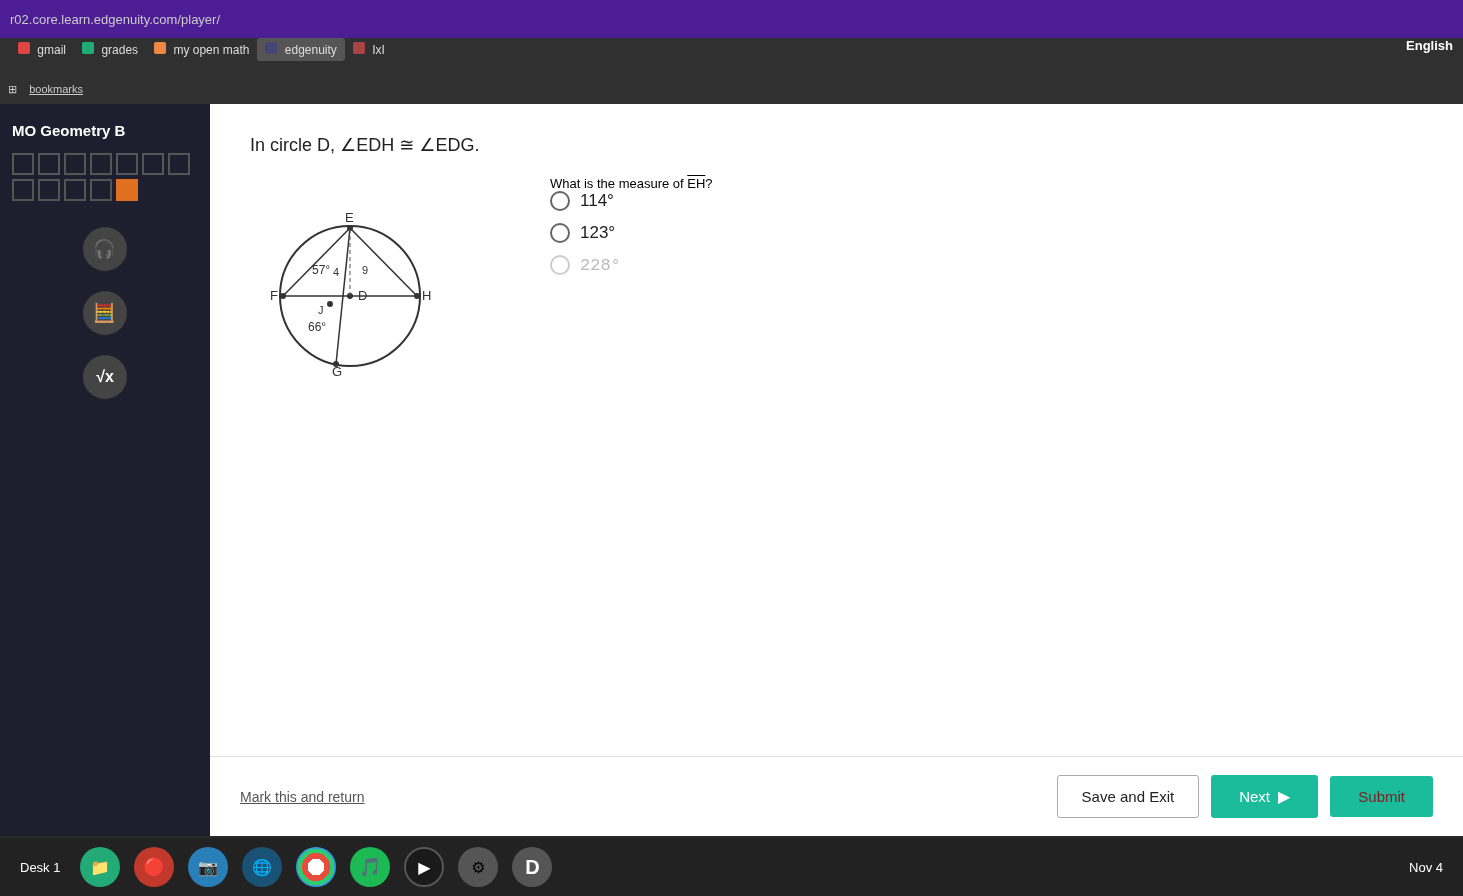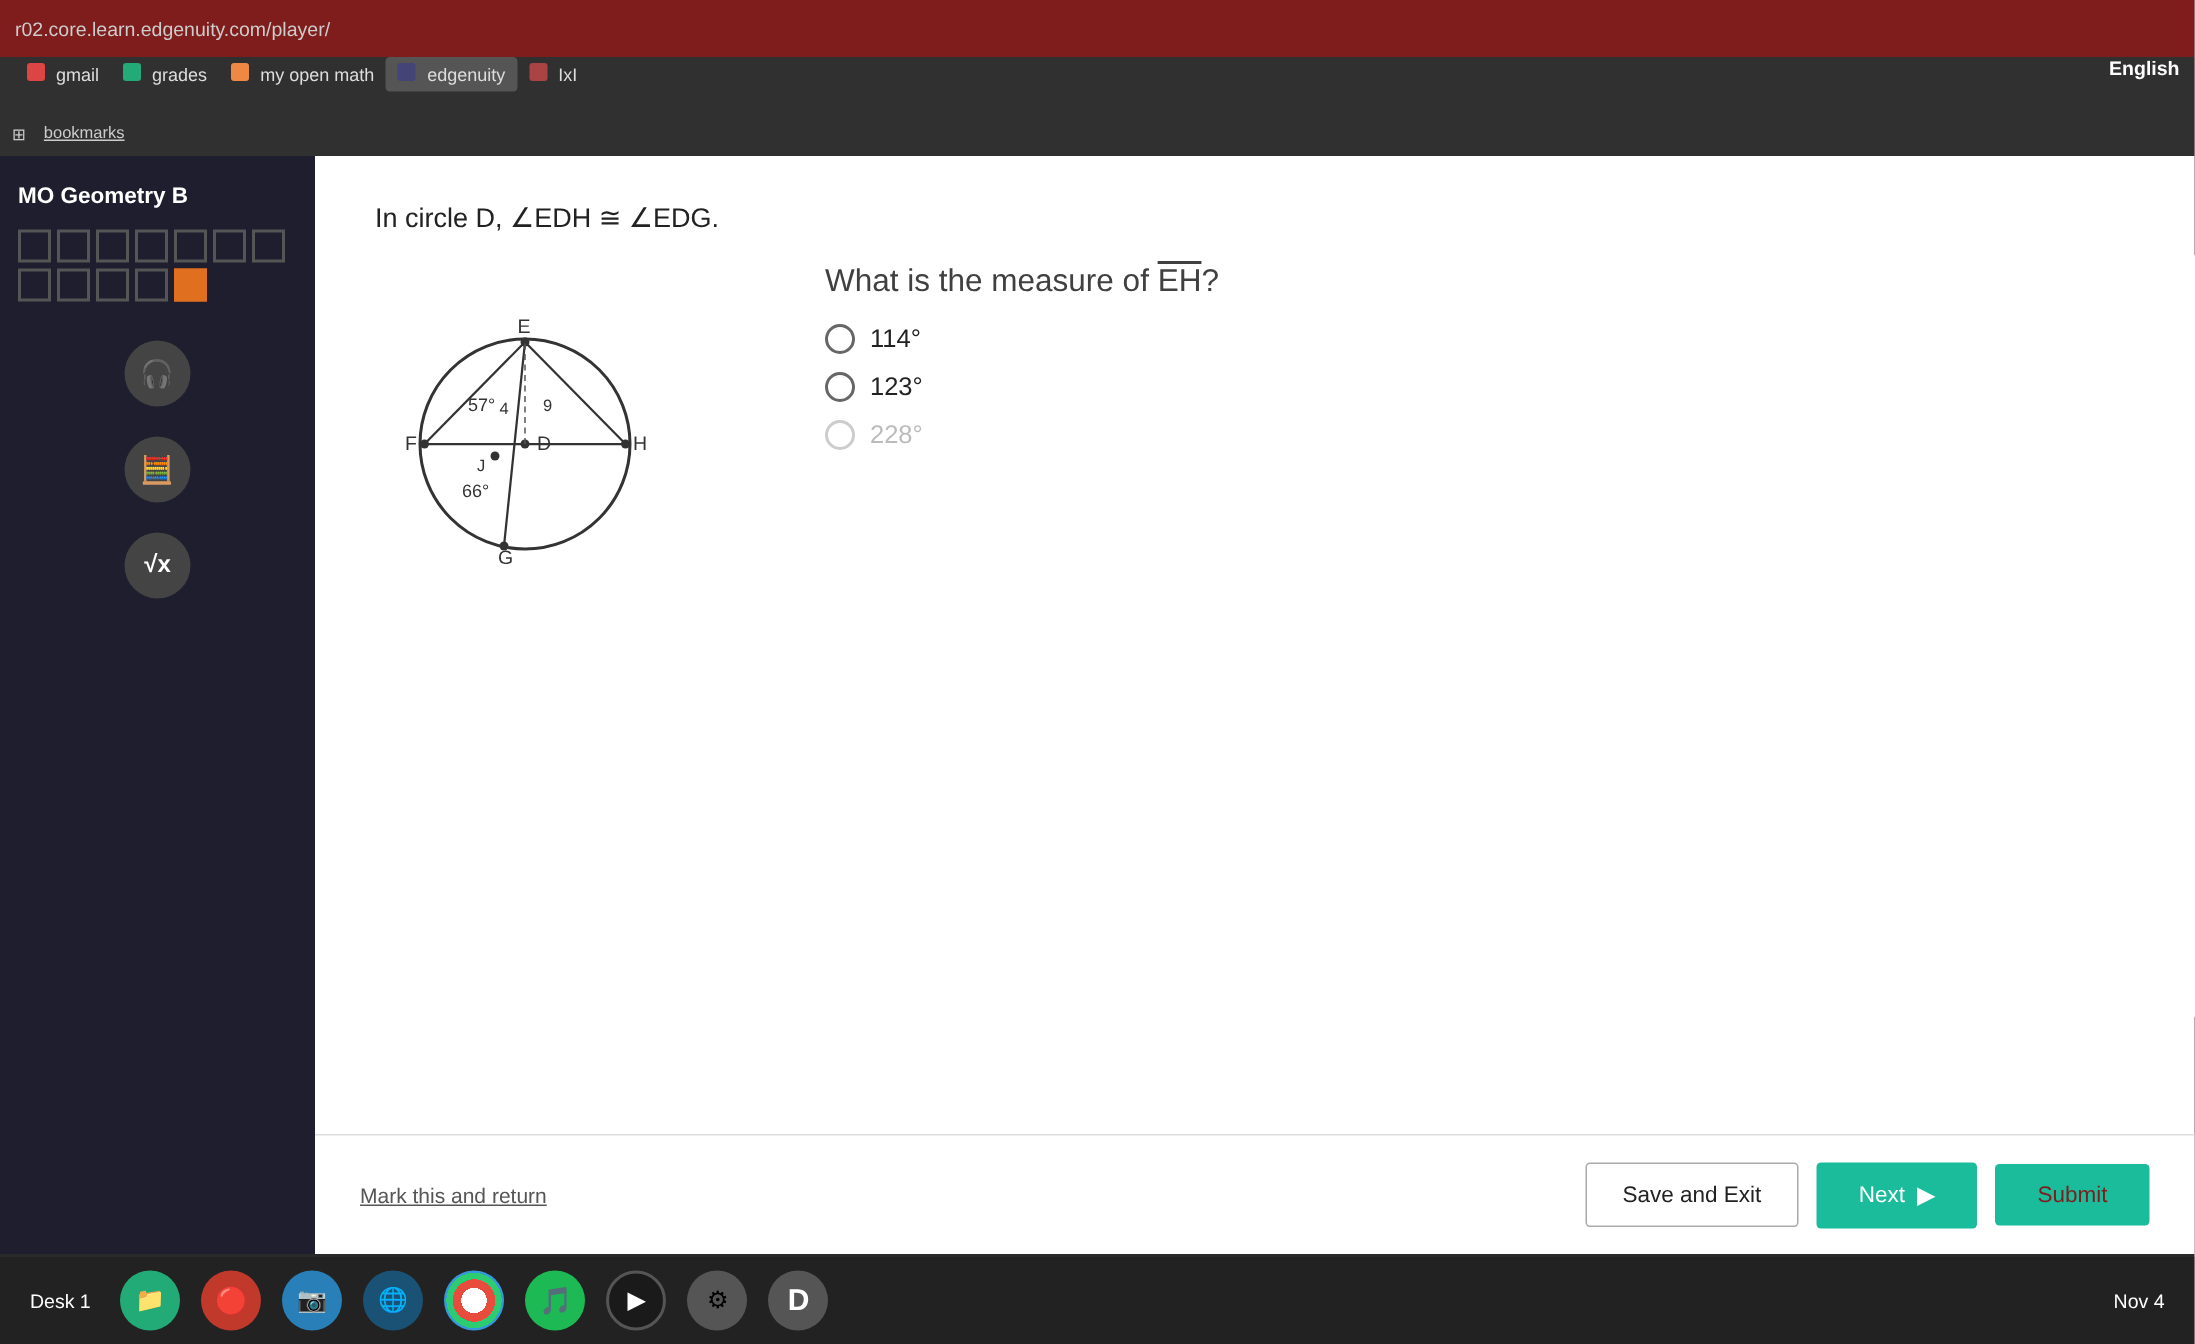--- a/index.html
+++ b/index.html
@@ -8,21 +8,21 @@
       height: 896px;
       background: #2a2a2a;
       font-family: Arial, sans-serif;
       overflow: hidden;
       position: relative;
     }
 
     
     .browser-bar {
       height: 38px;
-      background: #7f1d1d;
+      background: #4c1d95;
       display: flex;
       align-items: center;
       padding: 0 10px;
       gap: 12px;
     }
     .browser-bar .url {
       color: #ccc;
       font-size: 13px;
     }
     .tab-bar {
@@ -179,23 +179,22 @@
     .diagram-area {
       width: 220px;
       flex-shrink: 0;
     }
 
     
     .answer-area {
       flex: 1;
     }
     .answer-title {
-      font-size: 21px;
-      color: #404040;
-      margin-bottom: 16px;
+      font-size: 13px;
+      color: #000000;
     }
     .answer-title .overline {
       text-decoration: overline;
     }
     .choice-row {
       display: flex;
       align-items: center;
       gap: 10px;
       margin-bottom: 12px;
     }
@@ -210,20 +209,21 @@
     }
     .choice-radio.disabled-look {
       border-color: #ccc;
     }
     .choice-label {
       font-size: 17px;
       color: #222;
     }
     .choice-label.greyed {
       color: #bbb;
+      font-family: Liberation Mono, monospace;
     }
 
     
     .bottom-bar {
       height: 80px;
       border-top: 1px solid #ddd;
       display: flex;
       align-items: center;
       justify-content: space-between;
       padding: 16px 30px;

